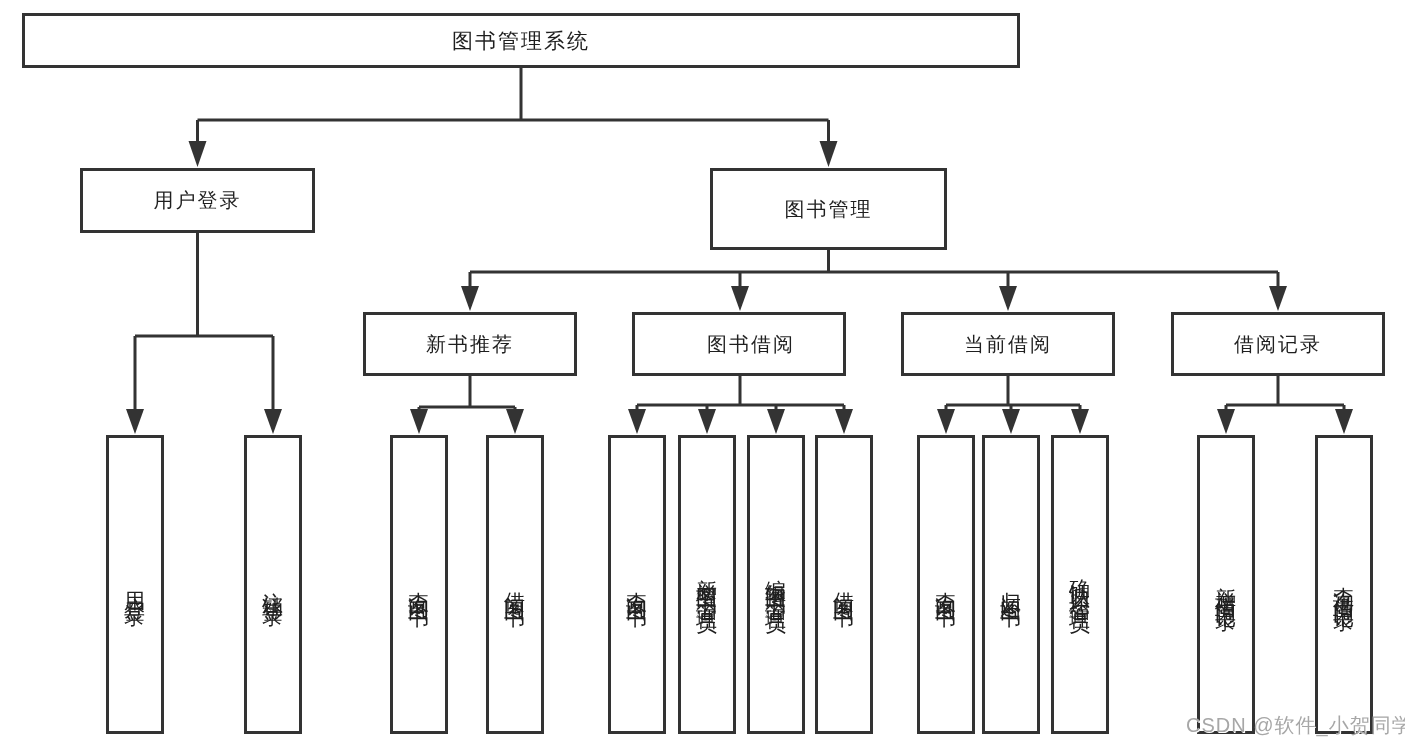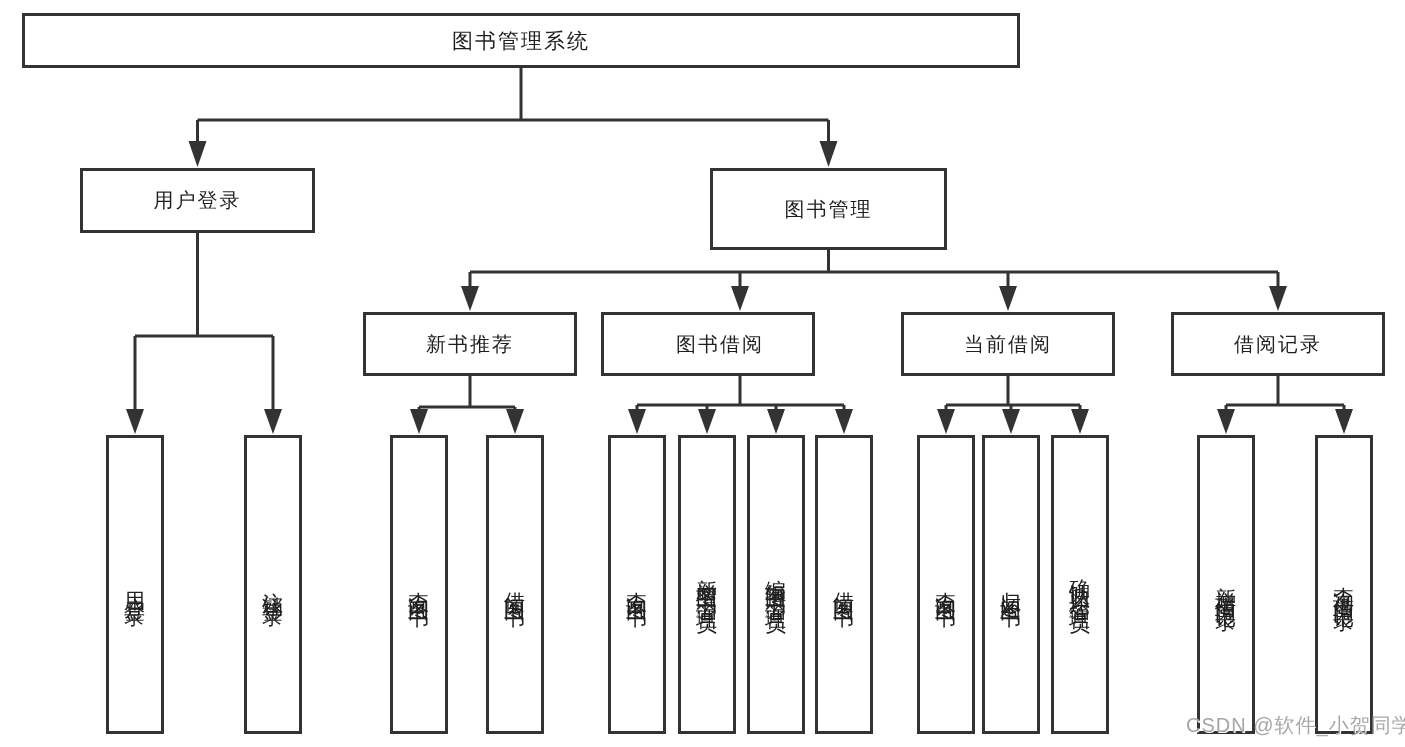--- a/index.html
+++ b/index.html
@@ -43,21 +43,21 @@
     letter-spacing: 5px;
     line-height: 1;
     color: #1f1f1f;
   }
   
   .n-root   { left: 22px;  top: 13px;  width: 998px; height: 55px; }
   .n-login  { left: 80px;  top: 168px; width: 235px; height: 65px; }
   .n-mgmt   { left: 710px; top: 168px; width: 237px; height: 82px; }
   .lvl3     { top: 312px; height: 64px; width: 214px; }
   .n-newrec { left: 363px; }
-  .n-borrow { left: 601px; padding-left: 24px; }
+  .n-borrow { left: 632px; padding-left: 24px; }
   .n-curr   { left: 901px; }
   .n-record { left: 1171px; }
   .lf-user-login     { left: 106px; }
   .lf-logout         { left: 244px; }
   .lf-query-a        { left: 390px; }
   .lf-borrow-a       { left: 486px; }
   .lf-query-b        { left: 608px; }
   .lf-add-book       { left: 678px; }
   .lf-edit-book      { left: 747px; }
   .lf-borrow-b       { left: 815px; }

